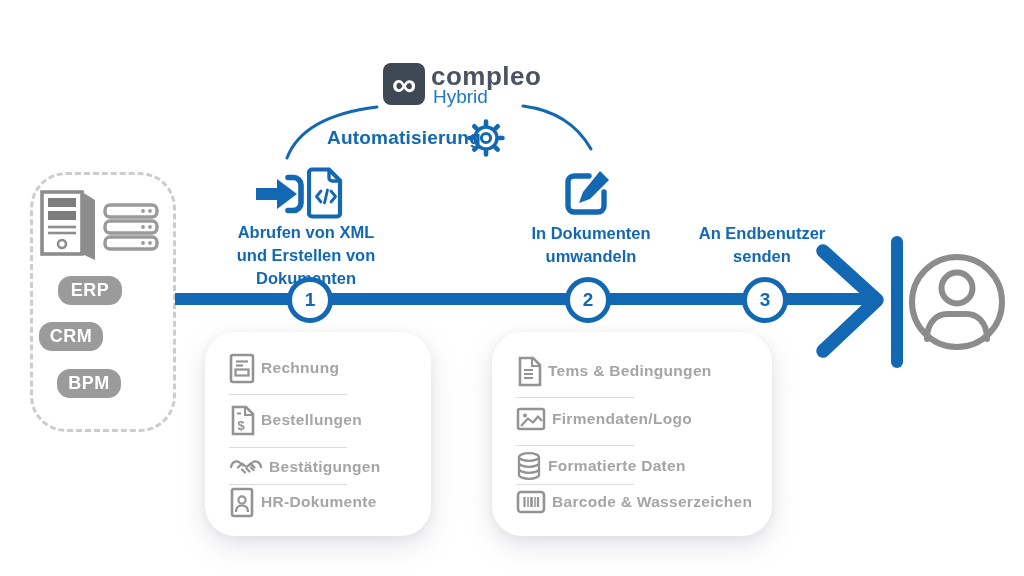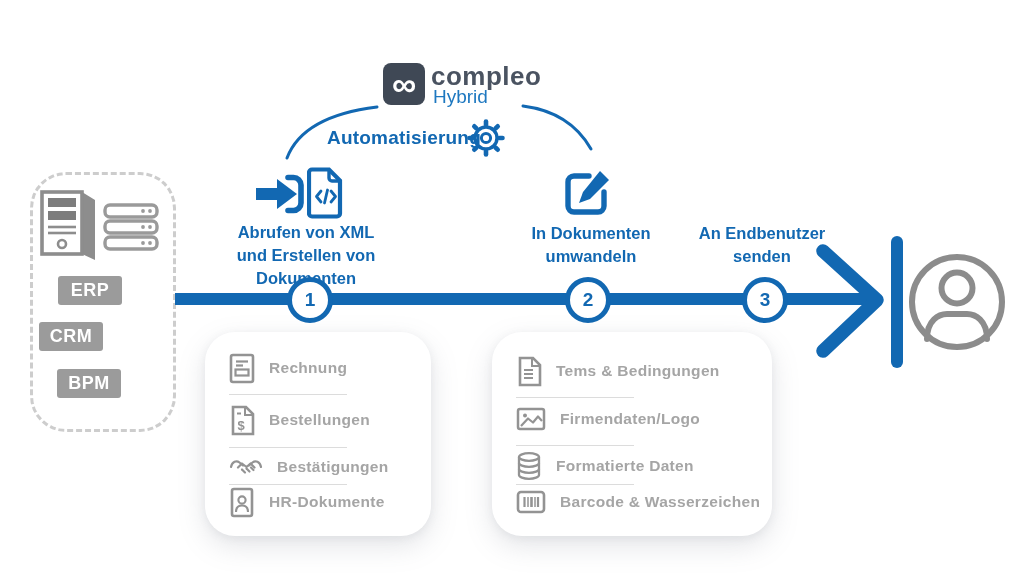--- a/index.html
+++ b/index.html
@@ -14,36 +14,36 @@
   .logo-name{position:absolute;left:431px;top:61px;font-size:26px;font-weight:bold;color:#4a5361;letter-spacing:.5px;}
   .logo-variant{position:absolute;left:433px;top:86px;font-size:19px;font-weight:normal;color:#1e78c0;}
 
   
   .automation-label{position:absolute;left:327px;top:127px;font-size:19px;font-weight:bold;color:#1268b2;letter-spacing:.2px;}
   .gear{position:absolute;left:467px;top:119px;}
 
   
   .source-box{position:absolute;left:30px;top:172px;width:146px;height:260px;
               border:3px dashed #cdcdcd;border-radius:36px;box-sizing:border-box;}
-  .badge{position:absolute;width:64px;height:29px;background:#9b9b9b;border-radius:3px;
+  .badge{position:absolute;width:64px;height:29px;background:#9b9b9b;border-radius:13px;
          color:#fff;font-size:18px;font-weight:bold;display:flex;align-items:center;justify-content:center;
          letter-spacing:.5px;}
 
   
   .step-label{position:absolute;color:#1268b2;font-size:16.5px;font-weight:bold;text-align:center;line-height:23px;}
   .step-circle{position:absolute;width:36px;height:36px;border-radius:50%;background:#fff;
                border:5px solid #1268b2;display:flex;align-items:center;justify-content:center;
                color:#1268b2;font-size:19px;font-weight:bold;z-index:3;}
   .timeline-bar{position:absolute;left:175px;top:293px;width:699px;height:12px;background:#1268b2;z-index:2;}
   .endpoint-bar{position:absolute;left:891px;top:236px;width:12px;height:132px;background:#1268b2;border-radius:6px;}
 
   
   .card{position:absolute;background:#fff;border-radius:30px;
         box-shadow:0 10px 28px rgba(120,125,140,.20),0 2px 8px rgba(120,125,140,.10);z-index:4;}
-  .card-row{position:absolute;left:24px;display:flex;align-items:center;gap:14px;height:30px;}
+  .card-row{position:absolute;left:24px;display:flex;align-items:center;gap:6px;height:30px;}
   .card-row .lbl{color:#a5a5a5;font-size:15.5px;font-weight:bold;letter-spacing:.3px;white-space:nowrap;}
   .divider{position:absolute;left:24px;width:118px;height:1px;background:#dcdcdc;}
 
   svg{display:block;}
 </style>
 </head>
 <body>
 
 <div class="canvas">
 

